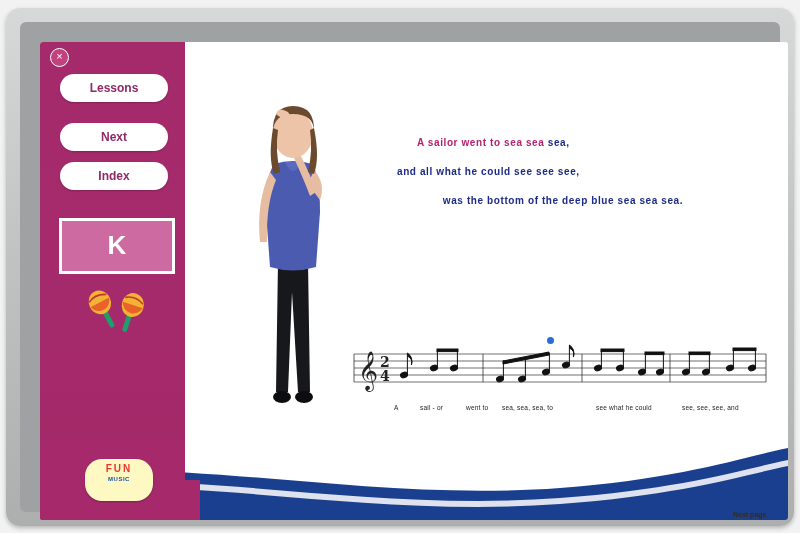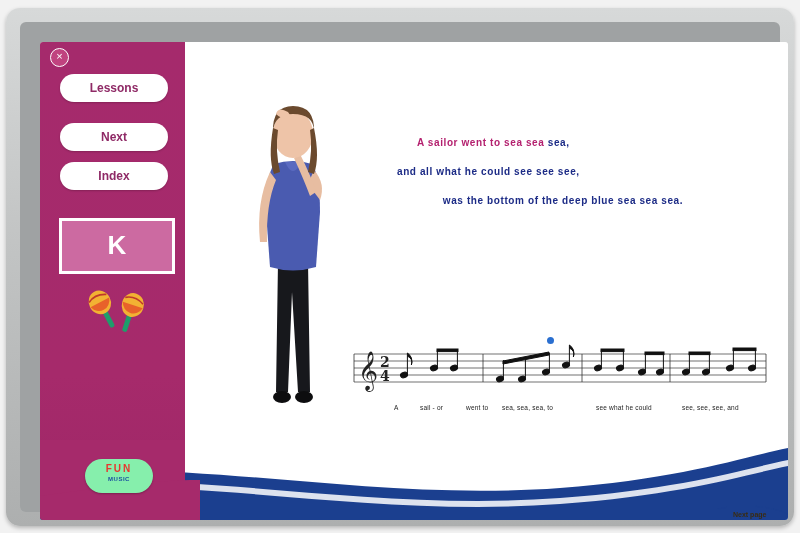--- a/index.html
+++ b/index.html
@@ -196,23 +196,23 @@
     bottom: 0;
     width: 748px;
     height: 80px;
   }
 
   .logo {
     position: absolute;
     left: 45px;
     top: 417px;
     width: 68px;
-    height: 34px;
+    height: 42px;
     border-radius: 17px;
-    background: #86efac;
+    background: #fef9c3;
     box-shadow: 0 1px 2px rgba(0,0,0,0.25);
     overflow: hidden;
     cursor: pointer;
   }
   .logo .fun {
     position: absolute;
     left: 0; top: 4px; width: 68px;
     text-align: center;
     font-size: 10px;
     font-weight: bold;

